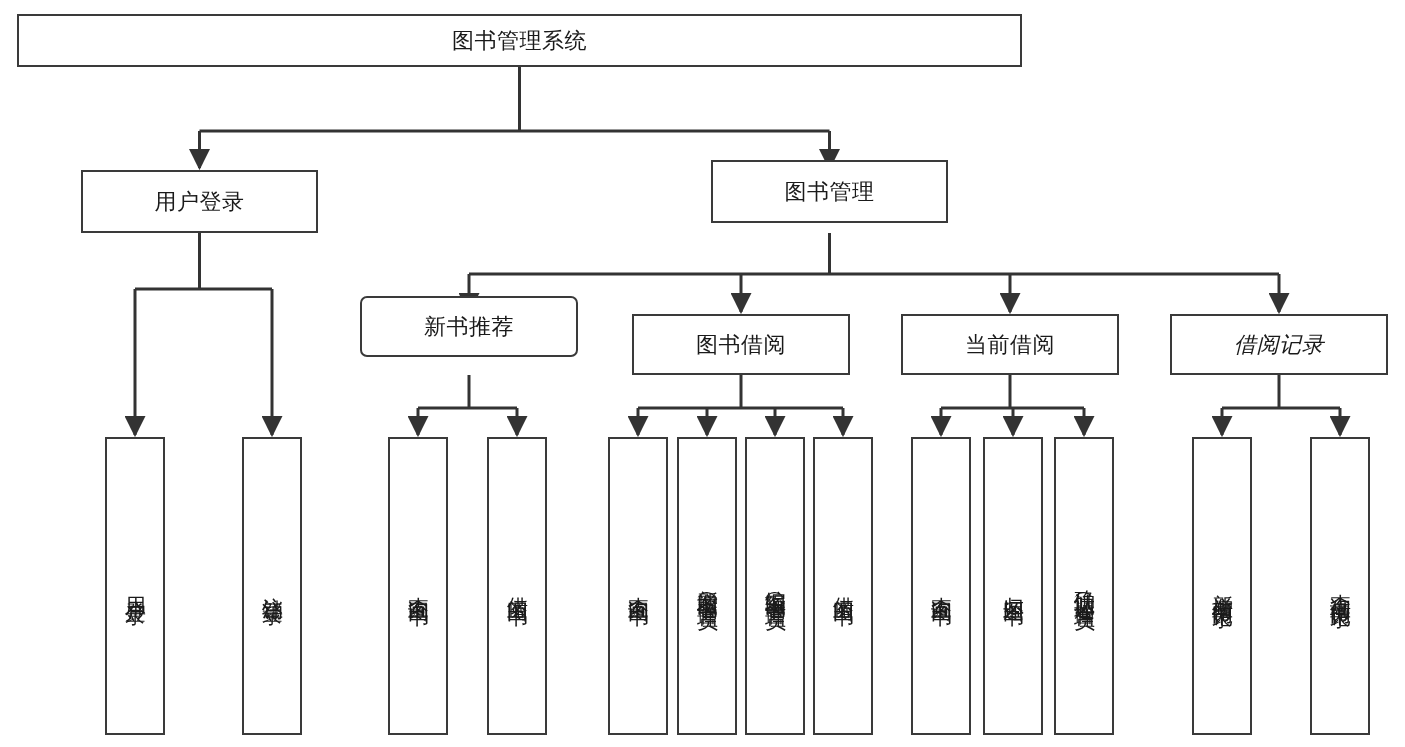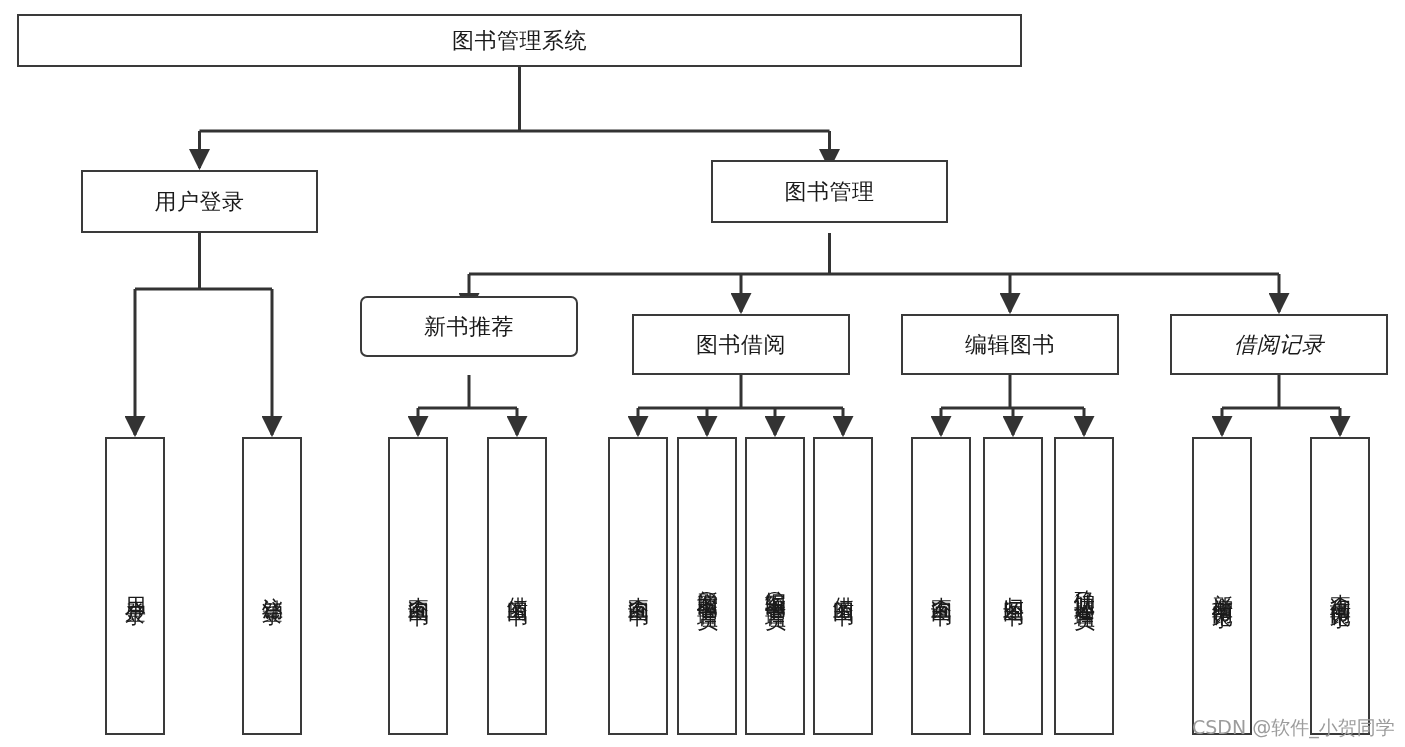--- a/index.html
+++ b/index.html
@@ -119,21 +119,21 @@
       <div class="node-box" style="left: 711px; top: 160px; width: 237px; height: 63px;">
         <div class="node-label-h">图书管理</div>
       </div>
       <div class="node-box" style="left: 360px; top: 296px; width: 218px; height: 61px; border-radius: 7px;">
         <div class="node-label-h">新书推荐</div>
       </div>
       <div class="node-box" style="left: 632px; top: 314px; width: 218px; height: 61px;">
         <div class="node-label-h">图书借阅</div>
       </div>
       <div class="node-box" style="left: 901px; top: 314px; width: 218px; height: 61px;">
-        <div class="node-label-h">编辑图书</div>
+        <div class="node-label-h">当前借阅</div>
       </div>
       <div class="node-box" style="left: 1170px; top: 314px; width: 218px; height: 61px; font-style: italic;">
         <div class="node-label-h">借阅记录</div>
       </div>
       <div class="node-box" style="left: 105px; top: 437px; width: 60px; height: 298px;">
         <div class="node-label-v">用户登录</div>
       </div>
       <div class="node-box" style="left: 242px; top: 437px; width: 60px; height: 298px;">
         <div class="node-label-v">注销登录</div>
       </div>
@@ -165,15 +165,14 @@
         <div class="node-label-v">确认归还（管理员）</div>
       </div>
       <div class="node-box" style="left: 1192px; top: 437px; width: 60px; height: 298px;">
         <div class="node-label-v">新增借阅记录</div>
       </div>
       <div class="node-box" style="left: 1310px; top: 437px; width: 60px; height: 298px;">
         <div class="node-label-v">查询借阅记录</div>
       </div>
     </div>
 
-  <div class="watermark" style="left: 1192px; top: 715px;">CSDN @软件_小贺同学</div>
 
 </div>
 
 </body></html>

